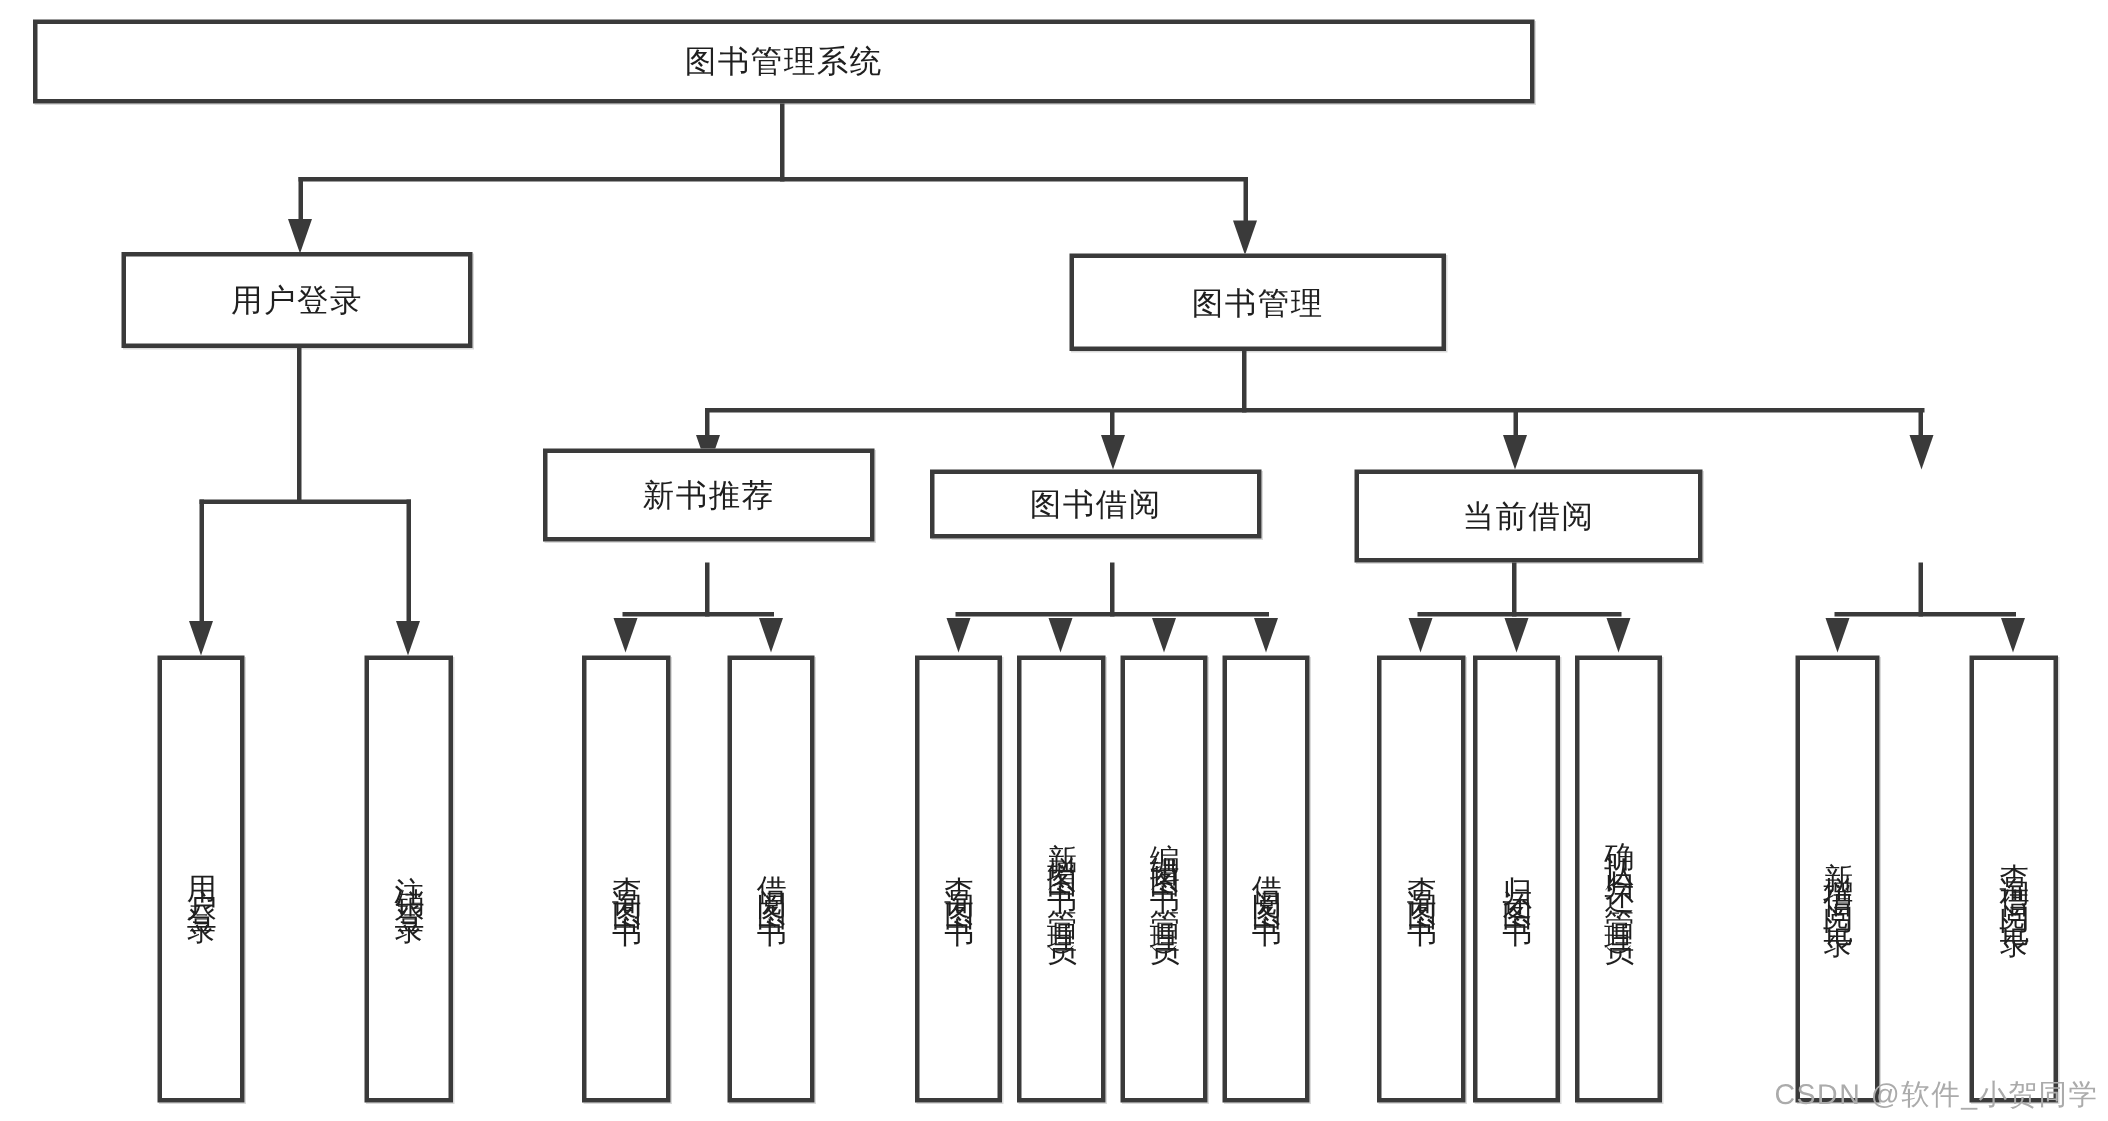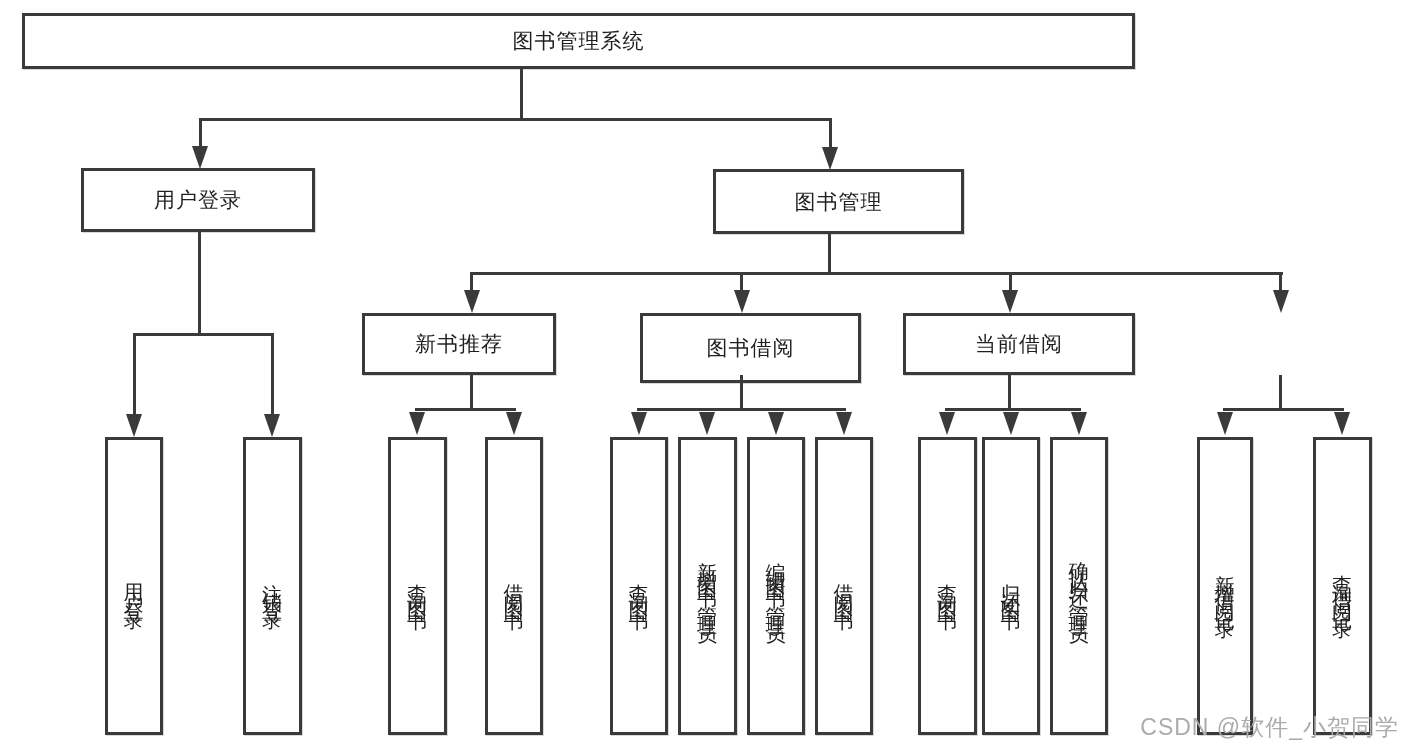--- a/index.html
+++ b/index.html
@@ -30,30 +30,30 @@
   .vl{position:absolute;width:3px;background:var(--line);}
   .hl{position:absolute;height:3px;background:var(--line);}
   .arr{
     position:absolute;width:0;height:0;
     border-left:8px solid transparent;
     border-right:8px solid transparent;
     border-top:23px solid var(--line);
   }
   .watermark{
     position:absolute;right:6px;bottom:4px;
-    font-size:23px;color:var(--watermark);letter-spacing:1px;
+    font-size:19px;color:var(--watermark);letter-spacing:1px;
     white-space:nowrap;
   }
 </style>
 </head>
 <body>
 
 <div class="canvas">
 
-  <div class="node nh" style="left:22px;top:13px;width:1113px;height:56px">
+  <div class="node nh" style="left:22px;top:13px;width:1001px;height:56px">
     <span class="lbl">图书管理系统</span>
   </div>
 
   <div class="vl" style="left:520px;top:69px;height:52px"></div>
   <div class="hl" style="left:199px;top:118px;width:633px"></div>
   <div class="vl" style="left:199px;top:118px;height:30px"></div>
   <div class="arr" style="left:192px;top:146px"></div>
   <div class="vl" style="left:829px;top:118px;height:31px"></div>
   <div class="arr" style="left:822px;top:147px"></div>
 
@@ -75,24 +75,24 @@
   <div class="hl" style="left:471px;top:272px;width:812px"></div>
   <div class="vl" style="left:470px;top:272px;height:20px"></div>
   <div class="arr" style="left:464px;top:290px"></div>
   <div class="vl" style="left:740px;top:272px;height:20px"></div>
   <div class="arr" style="left:734px;top:290px"></div>
   <div class="vl" style="left:1009px;top:272px;height:20px"></div>
   <div class="arr" style="left:1002px;top:290px"></div>
   <div class="vl" style="left:1279px;top:272px;height:20px"></div>
   <div class="arr" style="left:1273px;top:290px"></div>
 
-  <div class="node nh" style="left:362px;top:313px;width:194px;height:62px">
+  <div class="node nh" style="left:362px;top:299px;width:221px;height:62px">
     <span class="lbl">新书推荐</span>
   </div>
-  <div class="node nh" style="left:640px;top:313px;width:221px;height:70px">
+  <div class="node nh" style="left:620px;top:313px;width:221px;height:46px">
     <span class="lbl">图书借阅</span>
   </div>
   <div class="node nh" style="left:903px;top:313px;width:232px;height:62px">
     <span class="lbl">当前借阅</span>
   </div>
 
   <div class="vl" style="left:470px;top:375px;height:36px"></div>
   <div class="hl" style="left:415px;top:408px;width:101px"></div>
   <div class="arr" style="left:409px;top:412px"></div>
   <div class="arr" style="left:506px;top:412px"></div>

